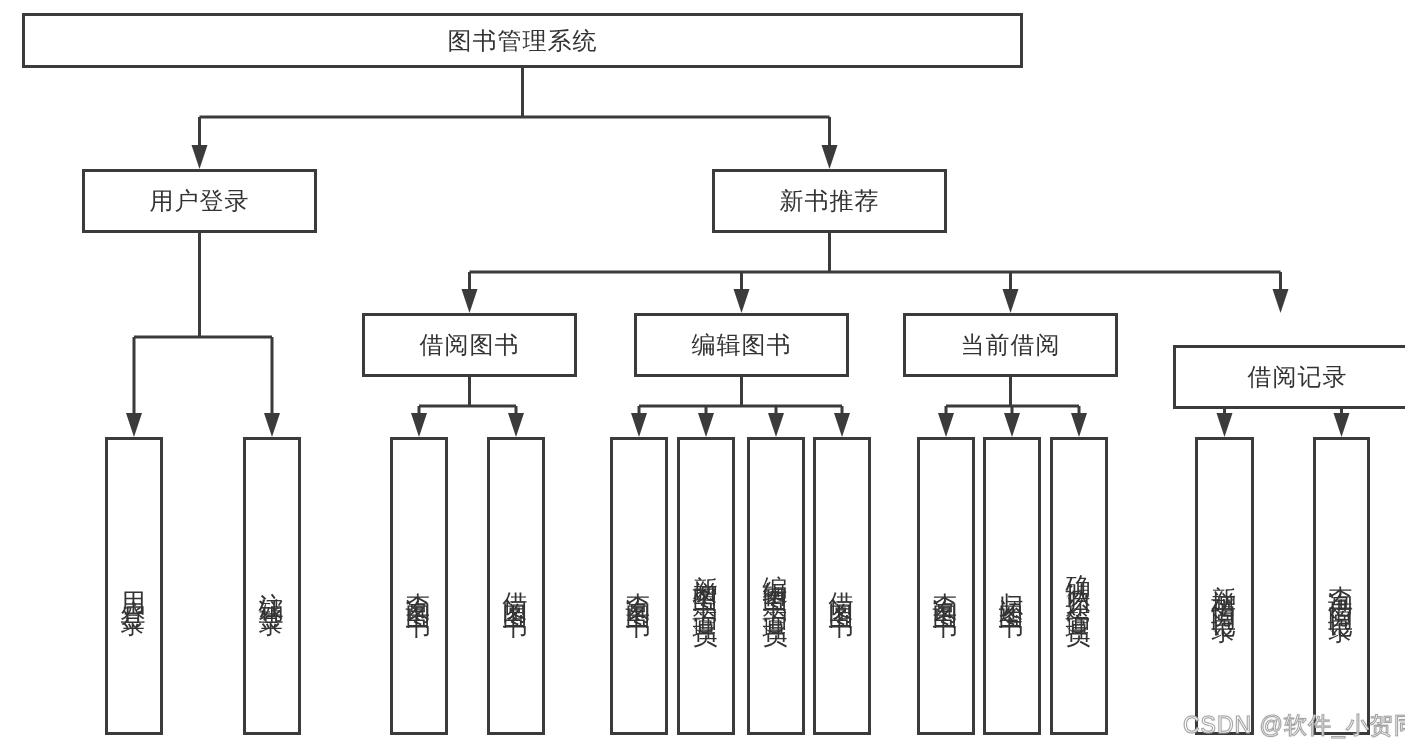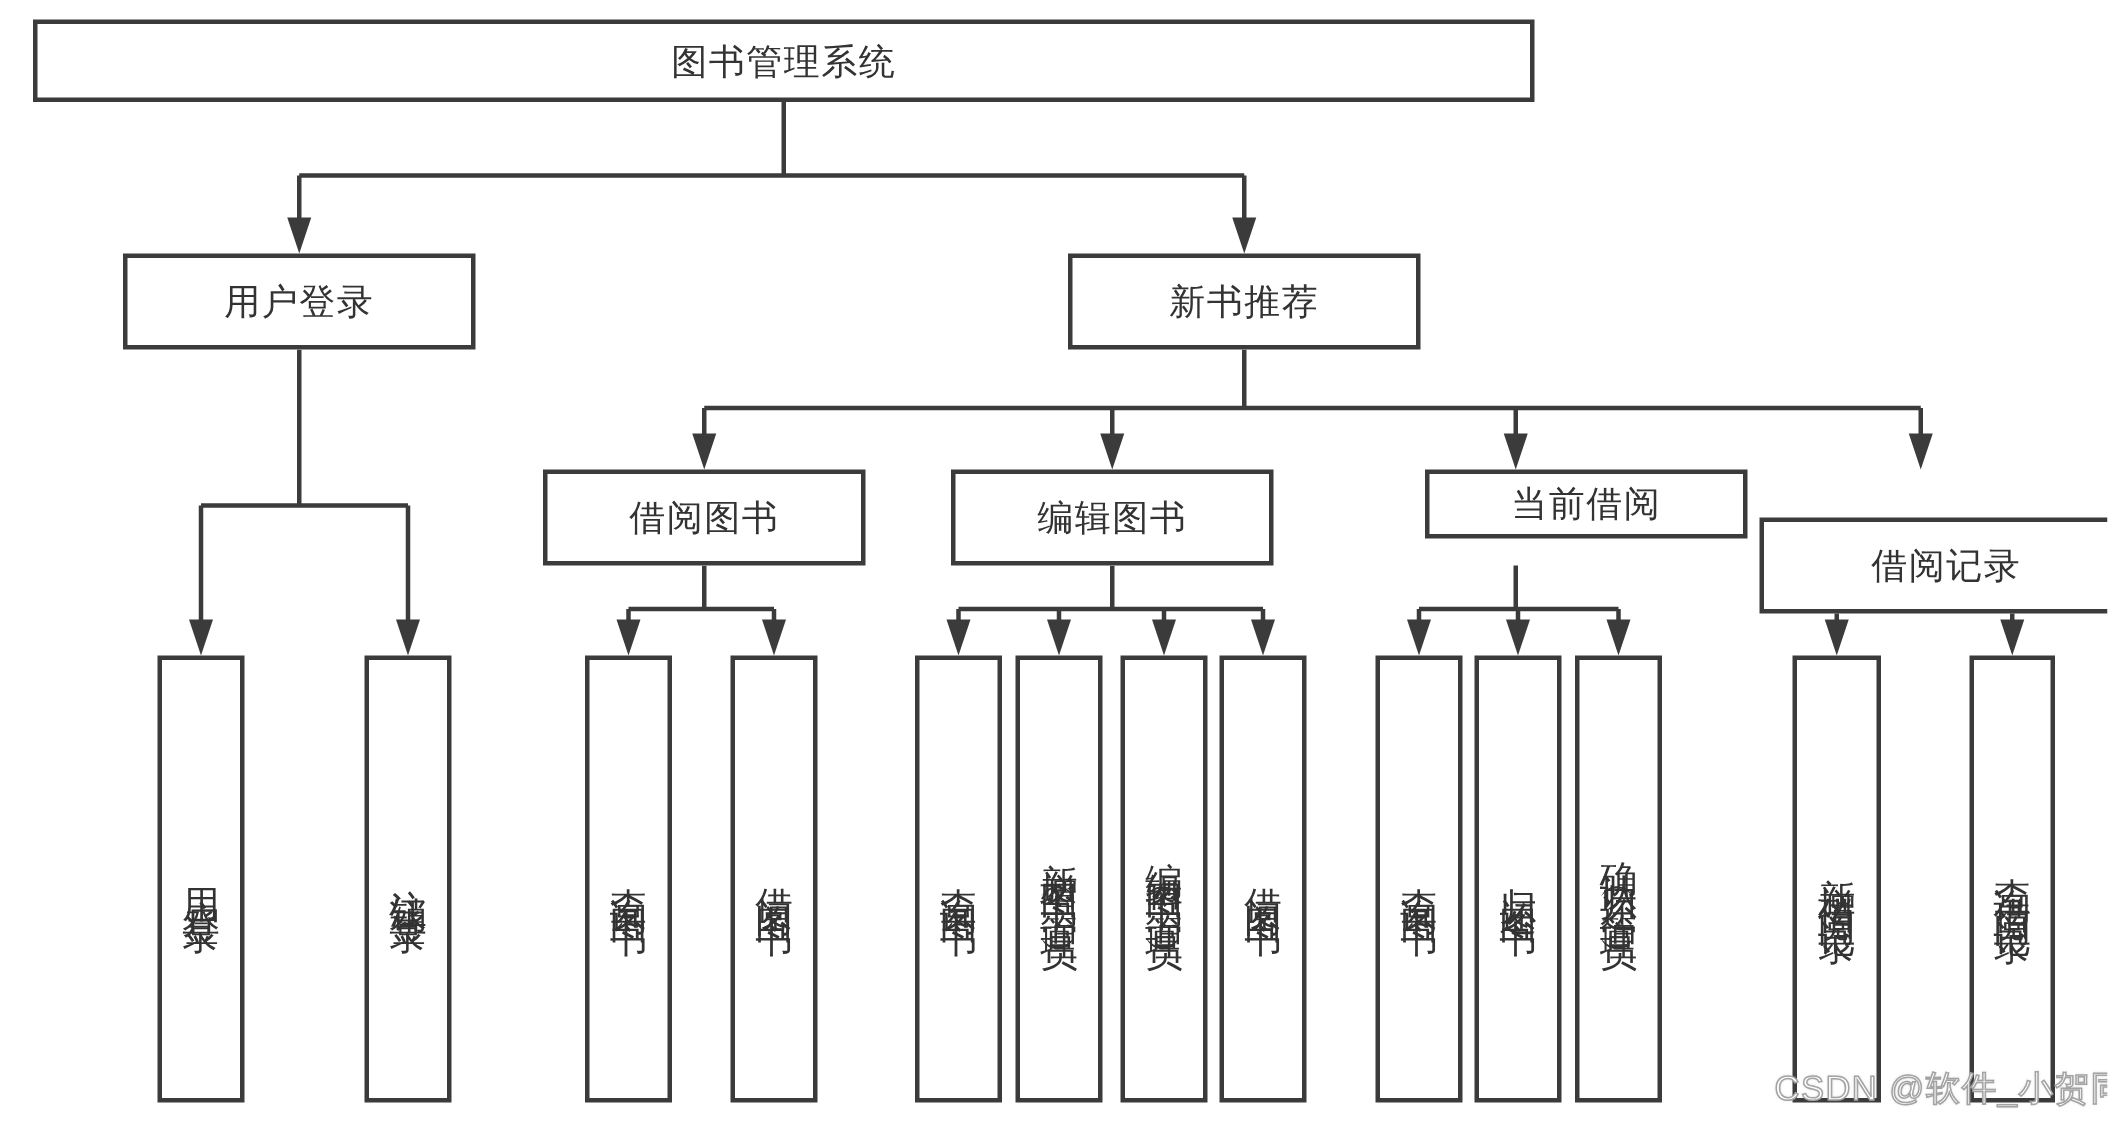--- a/index.html
+++ b/index.html
@@ -81,21 +81,21 @@
       <polygon points="1079,437 1071,413 1087,413" fill="#3b3b3b"></polygon>
       <polygon points="1224.5,437 1216.5,413 1232.5,413" fill="#3b3b3b"></polygon>
       <polygon points="1341.5,437 1333.5,413 1349.5,413" fill="#3b3b3b"></polygon>
     </svg>
   <div id="nodes">
       <div class="node h" style="left: 22px; top: 13px; width: 1001px; height: 55px;">图书管理系统</div>
       <div class="node h" style="left: 82px; top: 169px; width: 235px; height: 64px;">用户登录</div>
       <div class="node h" style="left: 712px; top: 169px; width: 235px; height: 64px;">新书推荐</div>
       <div class="node h" style="left: 362px; top: 313px; width: 215px; height: 64px;">借阅图书</div>
       <div class="node h" style="left: 634px; top: 313px; width: 215px; height: 64px;">编辑图书</div>
-      <div class="node h" style="left: 950px; top: 313px; width: 215px; height: 46px;">当前借阅</div>
+      <div class="node h" style="left: 903px; top: 313px; width: 215px; height: 64px;">当前借阅</div>
       <div class="node h" style="left: 1173px; top: 297px; width: 249px; height: 64px; margin-top: 48px;">借阅记录</div>
       <div class="node v" style="left: 105px; top: 437px; width: 58px; height: 298px;">用户登录</div>
       <div class="node v" style="left: 243px; top: 437px; width: 58px; height: 298px;">注销登录</div>
       <div class="node v" style="left: 390px; top: 437px; width: 58px; height: 298px;">查询图书</div>
       <div class="node v" style="left: 487px; top: 437px; width: 58px; height: 298px;">借阅图书</div>
       <div class="node v" style="left: 610px; top: 437px; width: 58px; height: 298px;">查询图书</div>
       <div class="node v" style="left: 677px; top: 437px; width: 58px; height: 298px;">新增图书（管理员）</div>
       <div class="node v" style="left: 747px; top: 437px; width: 58px; height: 298px;">编辑图书（管理员）</div>
       <div class="node v" style="left: 813px; top: 437px; width: 58px; height: 298px;">借阅图书</div>
       <div class="node v" style="left: 917px; top: 437px; width: 58px; height: 298px;">查询图书</div>

